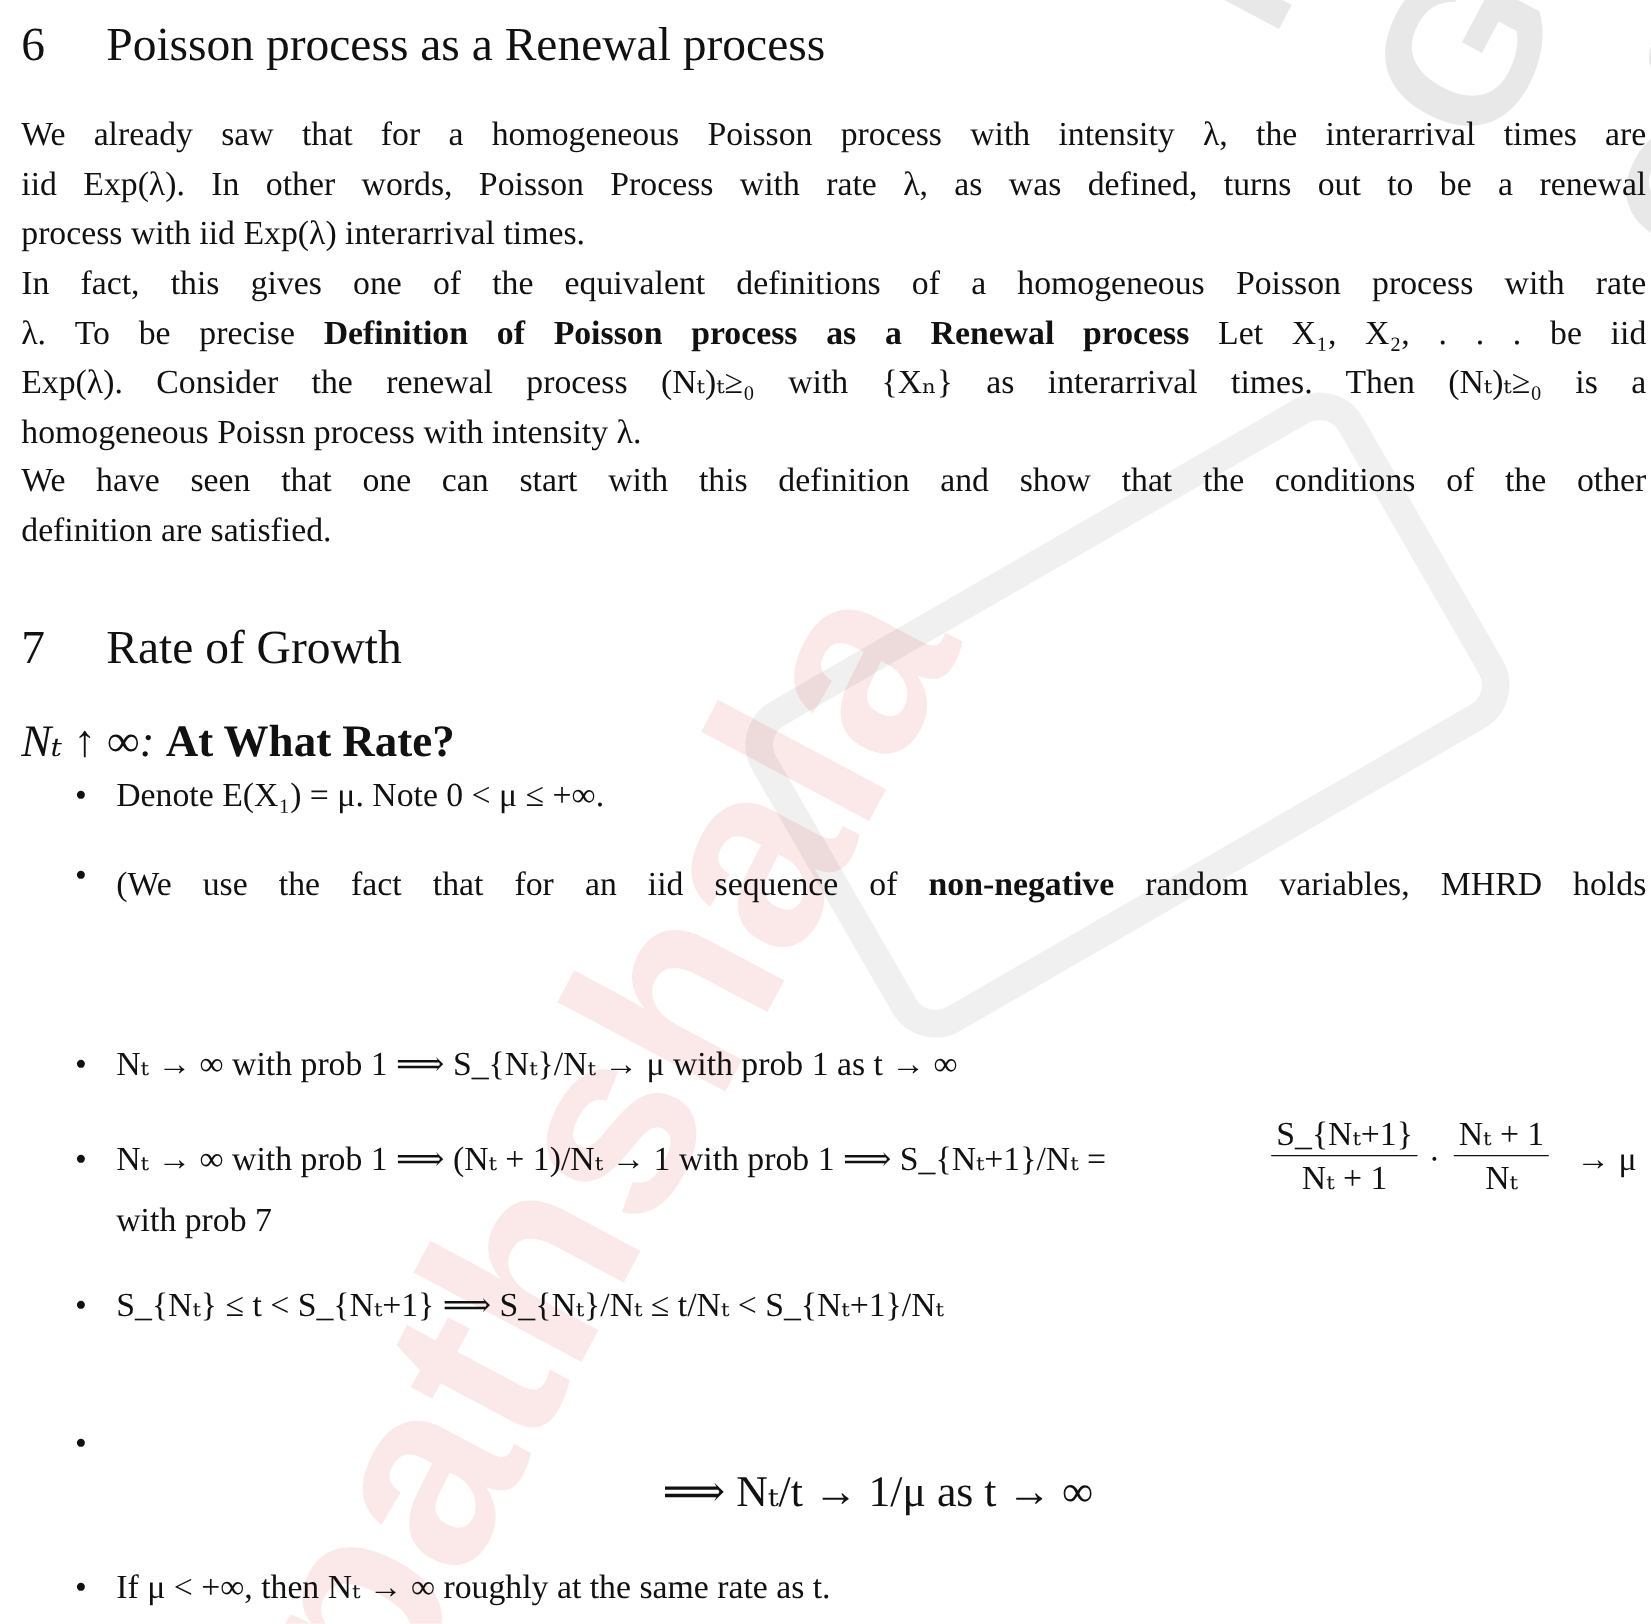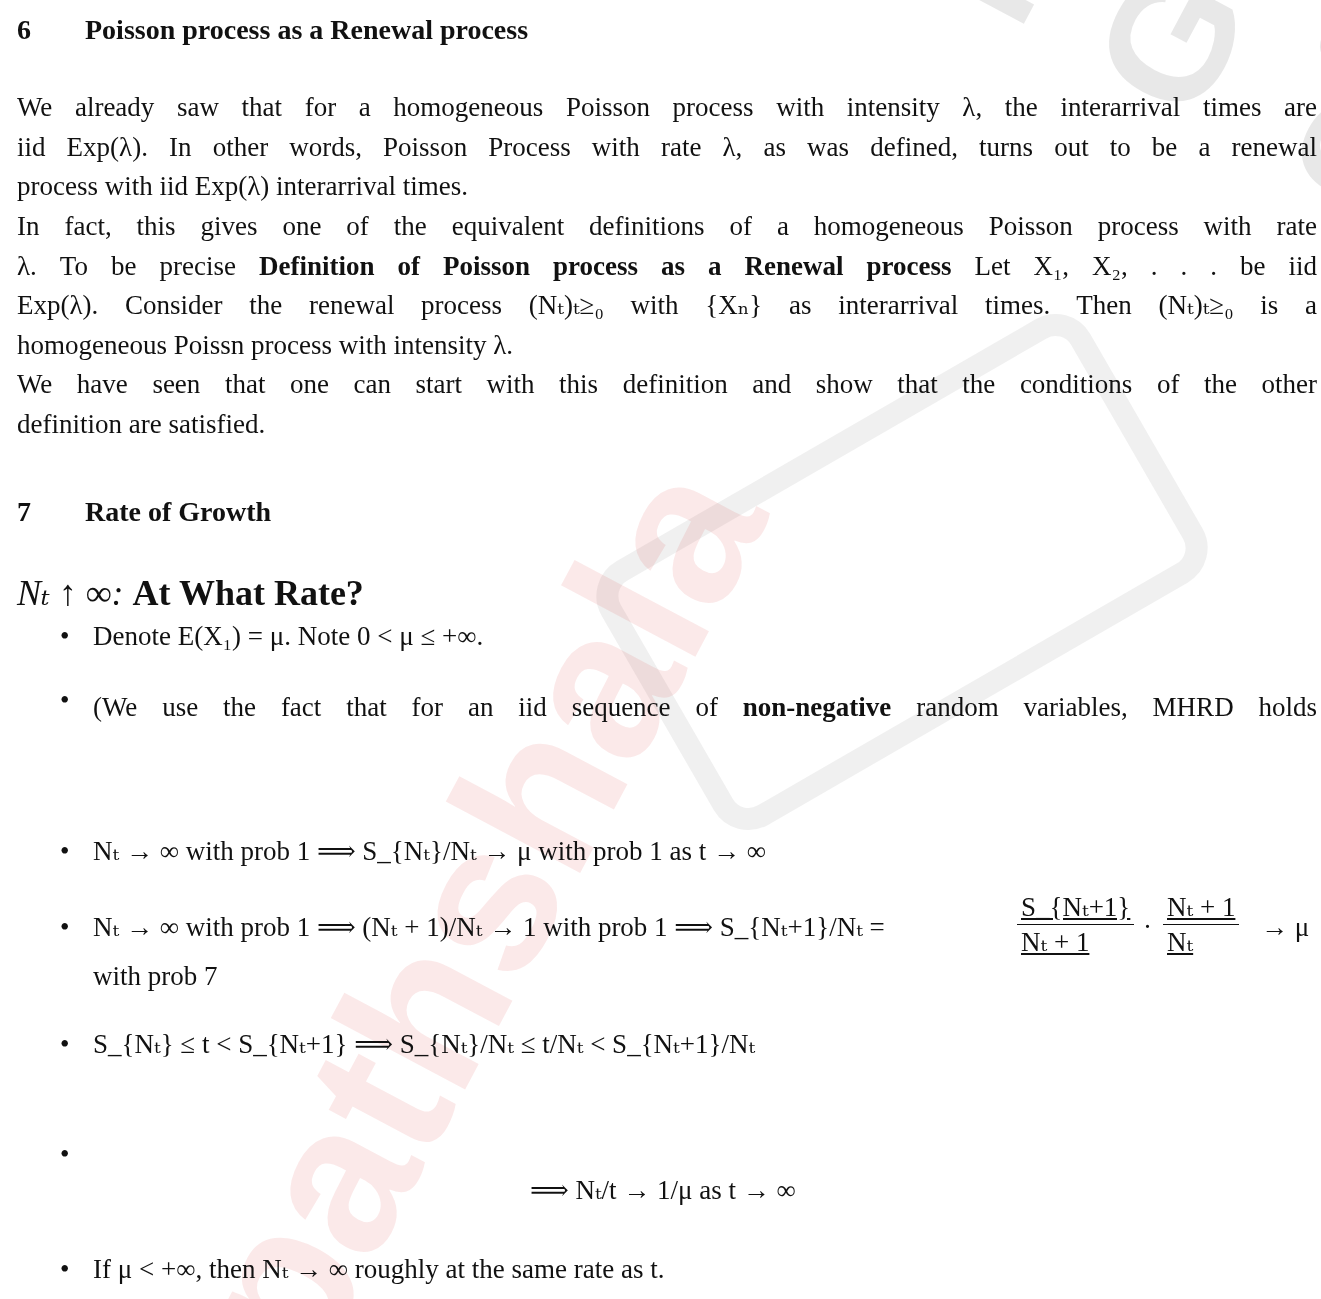--- a/index.html
+++ b/index.html
@@ -4,32 +4,32 @@
 <style>
   html, body { margin:0; padding:0; background:#ffffff; }
   body {
     width:1321px; height:1299px; position:relative; overflow:hidden;
     font-family:"Liberation Serif","DejaVu Serif",serif; color:#111;
   }
   .wm { position:absolute; pointer-events:none; z-index:0; }
   .wm-grey { color:rgba(150,150,150,0.22); font-family:"Liberation Sans",sans-serif; font-weight:bold; }
   .wm-red { color:rgba(220,40,40,0.10); font-family:"Liberation Sans",sans-serif; font-weight:bold; }
   .content { position:absolute; left:0; top:0; width:1321px; z-index:1; }
-  h2 { position:absolute; margin:0; font-weight:bold; font-size:28px; left:17px; }
+  h2 { position:absolute; margin:0; font-weight:normal; font-size:38px; left:17px; }
   h2 .num { display:inline-block; width:68px; }
   .para { position:absolute; left:17px; width:1300px; font-size:27px; line-height:39.5px; text-align:justify; text-align-last:left; }
   .line { display:block; text-align:justify; text-align-last:justify; white-space:nowrap; }
   .line.last { text-align-last:left; }
   i { font-style:italic; }
   b { font-weight:bold; }
   .sub-heading { position:absolute; left:17px; top:572px; font-size:36px; }
   .bullet { position:absolute; left:60px; font-size:27px; line-height:39px; }
   .bullet .dot { position:absolute; left:0; top:0; width:20px; }
   .bullet .body { position:absolute; left:33px; white-space:nowrap; }
-  .frac { display:inline-block; vertical-align:middle; text-align:left; margin:0 6px;text-decoration:underline; }
+  .frac { display:inline-block; vertical-align:middle; text-align:center; margin:0 6px; }
   .frac .n { display:block; border-bottom:1.5px solid #111; padding:0 4px; line-height:34px; }
   .frac .d { display:block; padding:0 4px; line-height:34px; }
 </style>
 </head>
 <body>
 
 <div class="wm wm-grey" style="left:880px; top:-40px; font-size:170px; transform:rotate(-62deg); transform-origin:left top;">
   <span>MHRD Govt. of India</span>
 </div>
 <div class="wm wm-grey" style="left:620px; top:420px; width:520px; height:260px; border-radius:40px; border:22px solid rgba(150,150,150,0.14); transform:rotate(-30deg);"></div>
@@ -108,19 +108,19 @@
 
   <div class="bullet" style="top:1025px;">
     <span class="dot">•</span>
     <span class="body">S_{Nₜ} ≤ t &lt; S_{Nₜ+1} ⟹ S_{Nₜ}/Nₜ ≤ t/Nₜ &lt; S_{Nₜ+1}/Nₜ</span>
   </div>
 
   <div class="bullet" style="top:1135px;">
     <span class="dot">•</span>
     <span class="body"></span>
   </div>
-  <div style="position:absolute; left:530px; top:1174px; font-size:27px; white-space:nowrap;text-align:right;">⟹ Nₜ/t → 1/μ as t → ∞</div>
+  <div style="position:absolute; left:530px; top:1174px; font-size:35px; white-space:nowrap;text-align:right;">⟹ Nₜ/t → 1/μ as t → ∞</div>
 
   <div class="bullet" style="top:1250px;">
     <span class="dot">•</span>
     <span class="body">If μ &lt; +∞, then Nₜ → ∞ roughly at the same rate as t.</span>
   </div>
 </div>
 
 </body></html>

